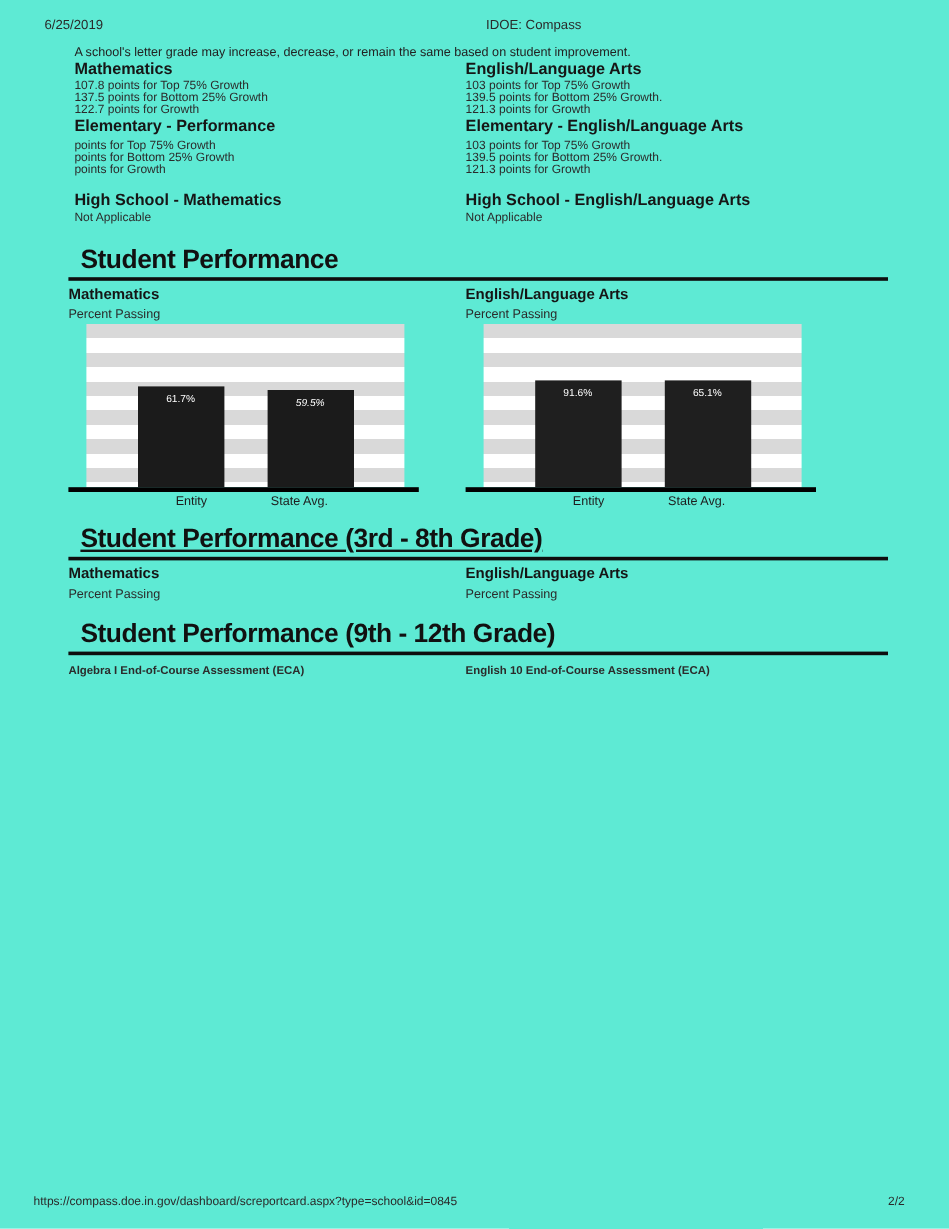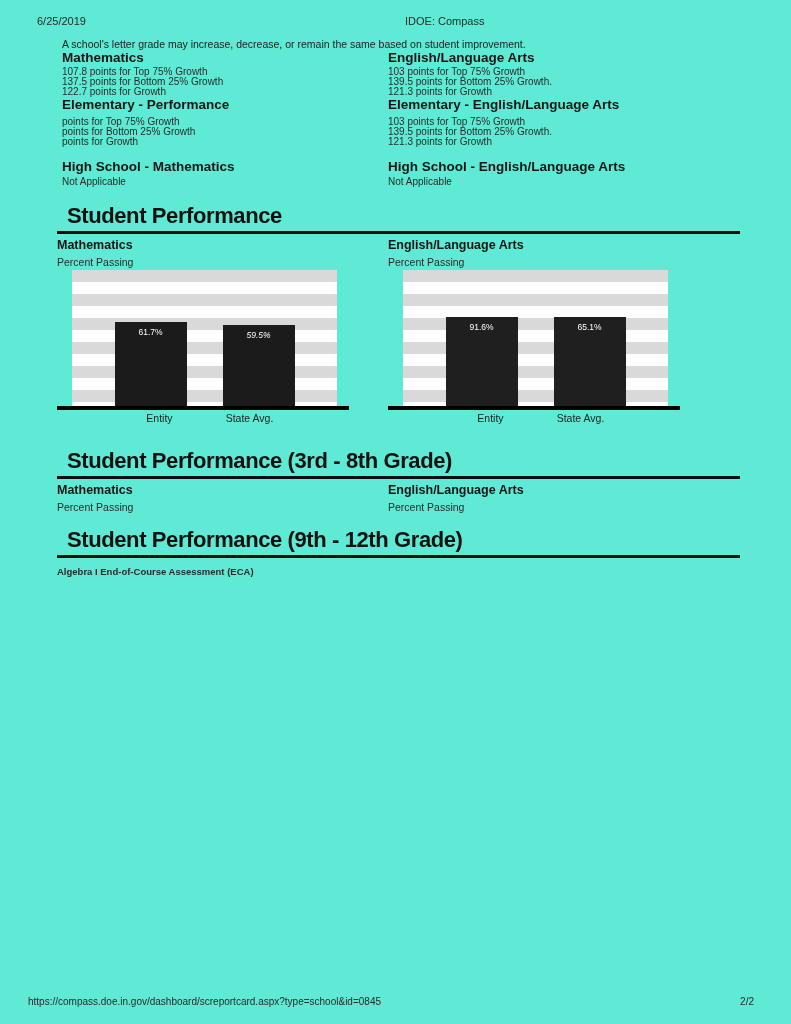--- a/index.html
+++ b/index.html
@@ -24,21 +24,21 @@
   .block-heading { font-size:13.5px; font-weight:bold; line-height:15px; color:#161616; }
   .block-lines { margin-top:2px; font-size:10px; line-height:10px; color:#2b2b2b; }
   .block-lines.gap { margin-top:5px; }
   .hs-block { margin-top:12px; }
   .hs-block .block-lines { margin-top:3px; }
 
   .sec-title {
     margin:16px 0 0 10px; font-size:22px; font-weight:bold;
     line-height:25px; letter-spacing:-0.4px; color:#111;
   }
-  .sec-title.mt-3-8 { margin-top:24px; }
+  .sec-title.mt-3-8 { margin-top:12px;text-decoration:underline; }
   .sec-title.mt-9-12 { margin-top:14px; }
   .section-rule { height:3px; background:#0e0e0e; margin-top:3px; }
 
   .perf-cols { display:flex; margin-top:4px; }
   .pcol { flex:1; }
   .pcol.left { flex:none; width:331px; }
   .col-heading { font-size:12.5px; font-weight:bold; line-height:15px; color:#151515; }
   .col-sub { margin-top:3px; font-size:10.5px; line-height:12px; color:#2b2b2b; }
   .plain-label { margin-top:4px; font-size:9.5px; line-height:11px; color:#2b2b2b;font-weight:bold; }
 
@@ -185,19 +185,22 @@
       </div>
     </div>
 
     <h1 class="sec-title mt-9-12">Student Performance (9th - 12th Grade)</h1>
     <div class="section-rule"></div>
 
     <div class="perf-cols">
       <div class="pcol left">
         <div class="plain-label">Algebra I End-of-Course Assessment (ECA)</div>
       </div>
+      <div class="pcol">
+        <div class="plain-label">English 10 End-of-Course Assessment (ECA)</div>
+      </div>
     </div>
 
   </div>
 
   <div class="footer-url">https://compass.doe.in.gov/dashboard/screportcard.aspx?type=school&amp;id=0845</div>
   <div class="footer-page">2/2</div>
 </div>
 
 </body></html>

